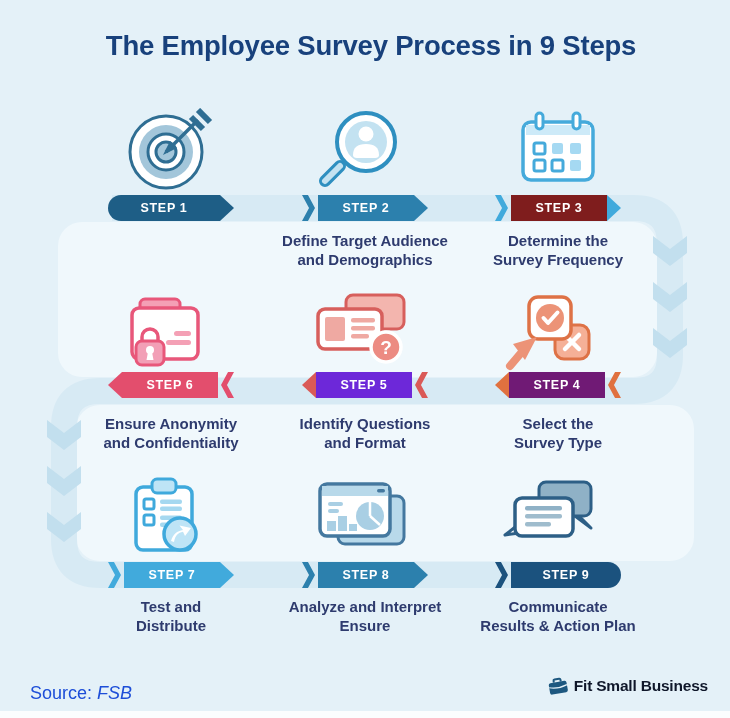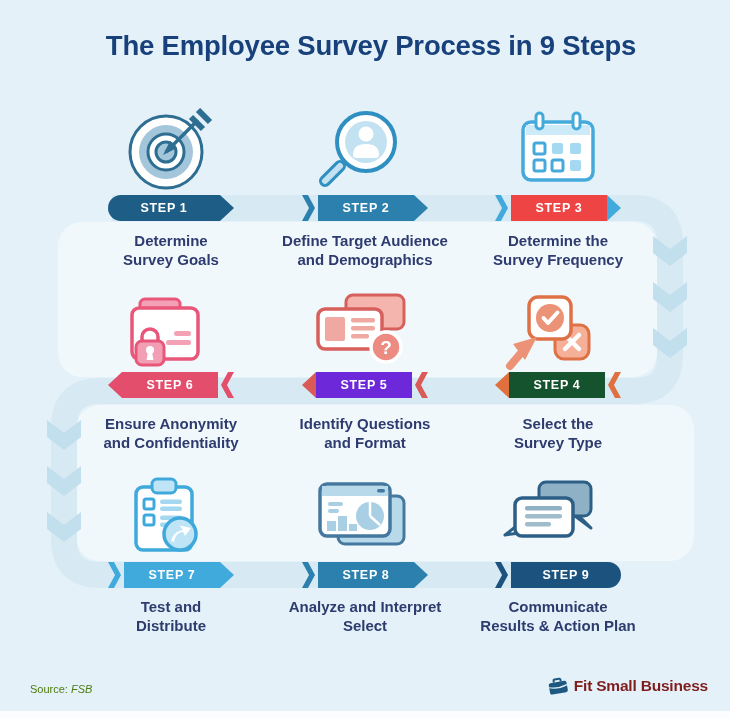--- a/index.html
+++ b/index.html
@@ -33,24 +33,24 @@
          color:#2e3b6e;line-height:19px;}
 
   
   .c1i{left:116px;} .c2i{left:310px;} .c3i{left:503px;}
   .r1i{top:108px;}  .r2i{top:291px;}  .r3i{top:474px;}
   .c1b{left:108px;} .c2b{left:302px;} .c3b{left:495px;}
   .r1b{top:195px;}  .r2b{top:378px;align-items:flex-end;}  .r3b{top:562px;}
   .c1l{left:66px;}  .c2l{left:260px;} .c3l{left:453px;}
   .r1l{top:231px;}  .r2l{top:414px;}  .r3l{top:597px;}
 
-  .source{position:absolute;left:30px;top:683px;font-size:11px;color:#4d7c0f;}
+  .source{position:absolute;left:30px;top:683px;font-size:18px;color:#1d4ed8;}
   .source .fsb{font-style:italic;}
   .brand{position:absolute;right:22px;top:676px;display:flex;align-items:center;gap:5px;}
-  .brand-name{font-size:15.5px;font-weight:bold;color:#7f1d1d;letter-spacing:-0.2px;}
+  .brand-name{font-size:15.5px;font-weight:bold;color:#0f172a;letter-spacing:-0.2px;}
   .bottom-strip{position:absolute;left:0;bottom:0;width:730px;height:7px;background:#fbfdfe;}
 </style>
 </head>
 <body>
 
 <div id="stage">
 
   <div class="title">The Employee Survey Process in 9 Steps</div>
 
   <div id="card1" class="card"></div>
@@ -77,24 +77,20 @@
       <line x1="50" y1="44" x2="82" y2="12" stroke="#2f6e93" stroke-width="3.5"></line>
       <polygon points="47,47 54,33 61,40" fill="#2f6e93"></polygon>
       <line x1="75" y1="9" x2="87" y2="21" stroke="#2f6e93" stroke-width="6"></line>
       <line x1="82" y1="2" x2="94" y2="14" stroke="#2f6e93" stroke-width="6"></line>
     </svg>
   </div>
   <div class="badge c1b r1b">
     <div class="piece b-body rl" style="background-color: rgb(30, 94, 134);">STEP 1</div>
     <div class="piece pt-r" style="background-color: rgb(30, 94, 134);"></div>
   </div>
-  <div class="label c1l r1l">
-    <span>Determine</span><br>
-    <span>Survey Goals</span>
-  </div>
 
   <div class="icon c2i r1i">
     <svg width="110" height="84" viewBox="0 0 110 84">
       <line x1="30" y1="58" x2="15" y2="73" stroke="#2e8fc0" stroke-width="12" stroke-linecap="round"></line>
       <line x1="30" y1="58" x2="15" y2="73" stroke="#c3e2f1" stroke-width="6" stroke-linecap="round"></line>
       <circle cx="56" cy="34" r="29" fill="#ffffff" stroke="#2e8fc0" stroke-width="4"></circle>
       <circle cx="56" cy="34" r="21" fill="#c3e2f1"></circle>
       <circle cx="56" cy="26" r="7.5" fill="#ffffff"></circle>
       <path d="M43 47 Q43 36 56 36 Q69 36 69 47 Q69 50 65 50 H47 Q43 50 43 47 Z" fill="#ffffff"></path>
     </svg>
@@ -118,21 +114,21 @@
       <rect x="31" y="35" width="11" height="11" rx="2" fill="#ffffff" stroke="#45aadb" stroke-width="3"></rect>
       <rect x="49" y="35" width="11" height="11" rx="2" fill="#a5d9f2"></rect>
       <rect x="67" y="35" width="11" height="11" rx="2" fill="#a5d9f2"></rect>
       <rect x="31" y="52" width="11" height="11" rx="2" fill="#ffffff" stroke="#45aadb" stroke-width="3"></rect>
       <rect x="49" y="52" width="11" height="11" rx="2" fill="#ffffff" stroke="#45aadb" stroke-width="3"></rect>
       <rect x="67" y="52" width="11" height="11" rx="2" fill="#a5d9f2"></rect>
     </svg>
   </div>
   <div class="badge c3b r1b">
     <div class="piece ch-r" style="background-color: rgb(65, 170, 220);"></div>
-    <div class="piece b-body" style="background-color: #ef4444;">STEP 3</div>
+    <div class="piece b-body" style="background-color: #7f1d1d;">STEP 3</div>
     <div class="piece pt-r" style="background-color: rgb(65, 170, 220);"></div>
   </div>
   <div class="label c3l r1l">
     <span>Determine the</span><br>
     <span>Survey Frequency</span>
   </div>
 
   <div class="icon c1i r2i">
     <svg width="110" height="84" viewBox="0 0 110 84">
       <rect x="24" y="8" width="40" height="18" rx="5" fill="#f4a0b5" stroke="#e8577a" stroke-width="3"></rect>
@@ -184,21 +180,21 @@
       <line x1="76" y1="44" x2="62" y2="58" stroke="#ffffff" stroke-width="4.5" stroke-linecap="round"></line>
       <rect x="26" y="6" width="42" height="42" rx="9" fill="#ffffff" stroke="#de7246" stroke-width="3.5"></rect>
       <circle cx="47" cy="27" r="14" fill="#ec9377"></circle>
       <path d="M40.5 27 l4.5 5 l9.5 -10.5" fill="none" stroke="#ffffff" stroke-width="4" stroke-linecap="round" stroke-linejoin="round"></path>
       <polygon points="34,46 10,53 22,69" fill="#ec9377"></polygon>
       <line x1="18" y1="62" x2="7" y2="75" stroke="#ec9377" stroke-width="8" stroke-linecap="round"></line>
     </svg>
   </div>
   <div class="badge c3b r2b">
     <div class="piece pt-l" style="background-color: rgb(224, 113, 63);"></div>
-    <div class="piece b-body" style="background-color: #14532d;">STEP 4</div>
+    <div class="piece b-body" style="background-color: #701a75;">STEP 4</div>
     <div class="piece ch-l" style="background-color: rgb(224, 113, 63);"></div>
   </div>
   <div class="label c3l r2l">
     <span>Select the</span><br>
     <span>Survey Type</span>
   </div>
 
   <div class="icon c1i r3i">
     <svg width="110" height="84" viewBox="0 0 110 84">
       <rect x="20" y="13" width="56" height="63" rx="7" fill="#ffffff" stroke="#3fa9dc" stroke-width="3.5"></rect>
@@ -239,21 +235,21 @@
       <line x1="60" y1="42" x2="70" y2="51" stroke="#ffffff" stroke-width="2.5"></line>
     </svg>
   </div>
   <div class="badge c2b r3b">
     <div class="piece ch-r" style="background-color: rgb(44, 128, 173);"></div>
     <div class="piece b-body" style="background-color: rgb(44, 128, 173);">STEP 8</div>
     <div class="piece pt-r" style="background-color: rgb(44, 128, 173);"></div>
   </div>
   <div class="label c2l r3l">
     <span>Analyze and Interpret</span><br>
-    <span>Select</span>
+    <span>Ensure</span>
   </div>
 
   <div class="icon c3i r3i">
     <svg width="110" height="84" viewBox="0 0 110 84">
       <polygon points="64,36 88,54 70,36" fill="#8fb1c6" stroke="#2d5f86" stroke-width="3" stroke-linejoin="round"></polygon>
       <rect x="36" y="8" width="52" height="34" rx="7" fill="#8fb1c6" stroke="#2d5f86" stroke-width="3"></rect>
       <polygon points="16,50 2,61 24,58" fill="#ffffff" stroke="#2d5f86" stroke-width="3" stroke-linejoin="round"></polygon>
       <rect x="12" y="24" width="58" height="38" rx="7" fill="#ffffff" stroke="#2d5f86" stroke-width="3.5"></rect>
       <rect x="22" y="32" width="37" height="4.5" rx="2" fill="#8fb1c6"></rect>
       <rect x="22" y="40" width="37" height="4.5" rx="2" fill="#9fbccd"></rect>

